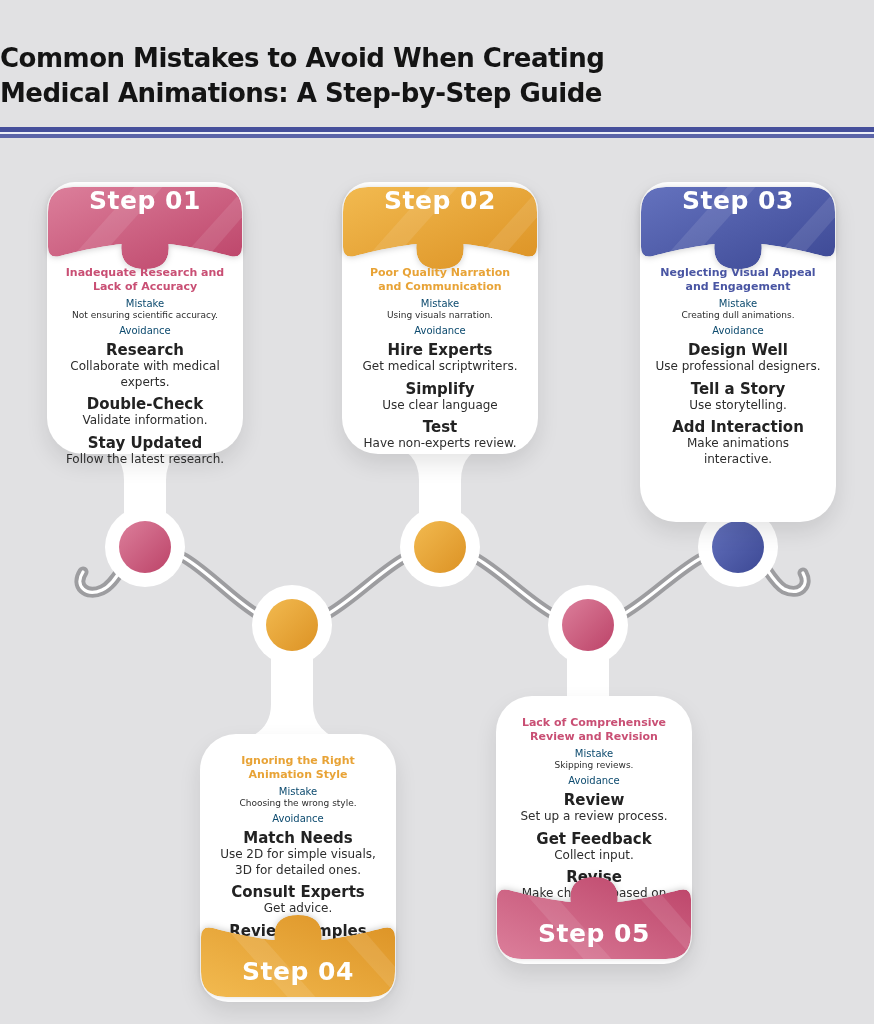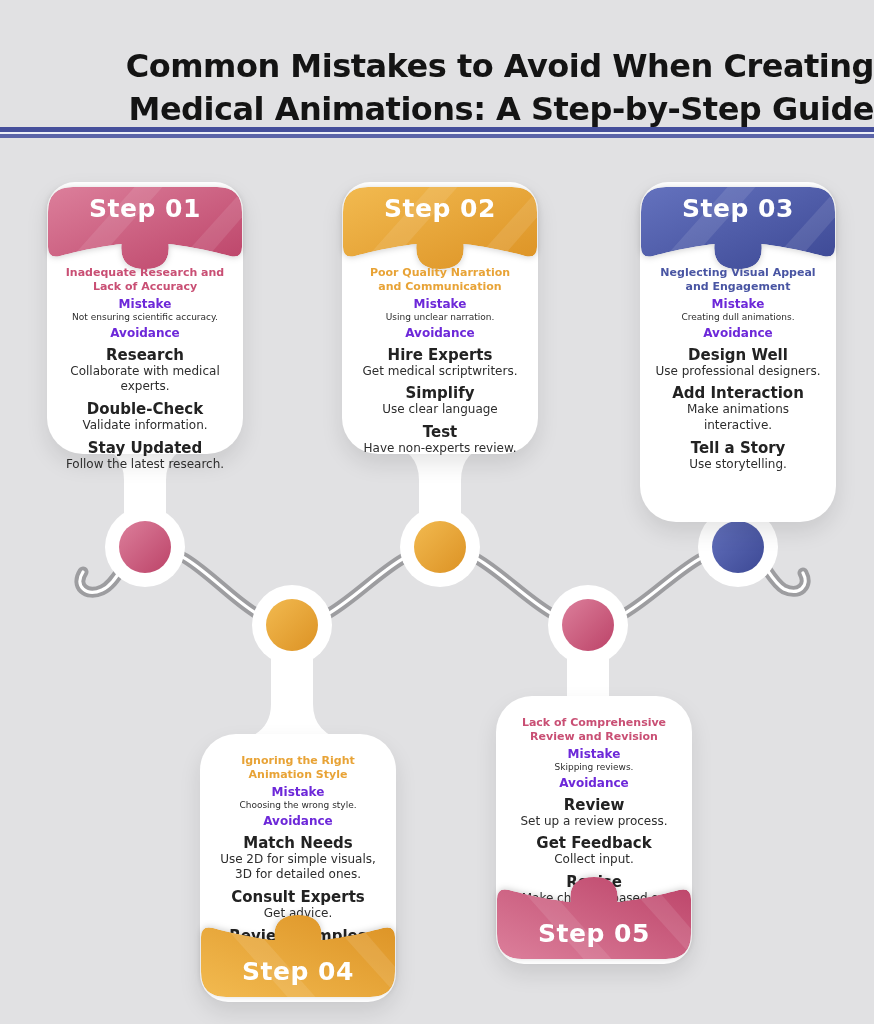--- a/index.html
+++ b/index.html
@@ -1,22 +1,22 @@
 <!DOCTYPE html>
 <html style="--background: #e1e1e3; --pink-light: #dc7f9b; --pink-dark: #bc4368; --pink-text: #c94f74; --orange-light: #f2ba50; --orange-dark: #dc9224; --orange-text: #e8a336; --blue-light: #6472be; --blue-dark: #3c4894; --blue-text: #4955a3; --wave: #9d9da0; --body-text: #2d2d2d; --step-text: #ffffff; --divider-top: #454f9b; --divider-gap: #eceef7; --divider-bottom: #5b64a8;"><head>
 <meta charset="utf-8">
 <style>
   html,body{margin:0;padding:0;}
   body{font-family:"DejaVu Sans","Liberation Sans",sans-serif;background:#bdbdbf;}
   .canvas{position:relative;width:874px;height:1024px;margin:0 auto;overflow:hidden;
           background:var(--background,#e1e1e3);}
 
   
-  .page-title{position:absolute;top:24px;left:0;width:100%;text-align:right;
-              font-size:32px;font-weight:700;color:#141414;line-height:1.33;letter-spacing:-0.5px;}
+  .page-title{position:absolute;top:24px;left:0;width:100%;text-align:left;
+              font-size:26px;font-weight:700;color:#141414;line-height:1.33;letter-spacing:-0.5px;}
   .page-title span{display:block;}
   .divider{position:absolute;top:127px;left:0;width:100%;}
   .divider .d1{height:5px;background:var(--divider-top,#454f9b);}
   .divider .d2{height:2px;background:var(--divider-gap,#eceef7);}
   .divider .d3{height:4px;background:var(--divider-bottom,#5b64a8);}
 
   
   .timeline{position:absolute;left:0;top:0;width:874px;height:1024px;z-index:1;pointer-events:none;}
   .wave-under{fill:none;stroke:var(--wave,#9d9da0);stroke-width:11;stroke-linecap:round;}
   .wave-over{fill:none;stroke:#ffffff;stroke-width:3.2;stroke-linecap:round;}
@@ -33,33 +33,33 @@
   .c4{left:194px;top:734px;height:268px;}
   .c5{left:490px;top:696px;height:268px;}
 
   .hdr{position:absolute;left:0;width:196px;height:92px;}
   .card.top .hdr{top:0;}
   .card.bottom .hdr{bottom:0;}
   .hdr-svg{display:block;width:196px;height:92px;filter:drop-shadow(0 1px 3px rgba(0,0,0,0.18));}
   .card.bottom .hdr-svg{transform:scaleY(-1);}
   .hdr-label{position:absolute;left:0;width:100%;text-align:center;color:#ffffff;
              font-size:25px;font-weight:700;letter-spacing:0.5px;}
-  .card.top .hdr-label{top:12px;}
+  .card.top .hdr-label{top:4px;}
   .card.bottom .hdr-label{bottom:16px;}
 
   .body{position:relative;color:var(--body-text,#2d2d2d);}
   .card.top .body{padding:84px 13px 0;}
   .card.bottom .body{padding:20px 13px 0;}
 
   .card-title{font-size:11px;font-weight:700;line-height:1.25;margin:0 4px 4px;}
   .theme-pink  .card-title{color:var(--pink-text,#c94f74);}
   .theme-orange.card .card-title, .theme-orange .card-title{color:var(--orange-text,#e8a336);}
   .theme-blue  .card-title{color:var(--blue-text,#4955a3);}
 
-  .sec-h{font-size:12px;font-weight:700;line-height:1.15;margin:3px 0 1px;color:#6d28d9;}
+  .sec-h{font-size:10px;font-weight:400;line-height:1.15;margin:3px 0 1px;color:#0c4a6e;}
   .sec-p{font-size:9px;line-height:1.3;margin:0;}
   .av-name{font-size:15px;font-weight:700;line-height:1.2;margin:5px 0 0;color:#222;}
   .av-desc{font-size:12px;line-height:1.3;margin:0;}
 
   .defs-holder{position:absolute;width:0;height:0;overflow:hidden;}
 </style>
 </head>
 <body>
 
 <svg class="defs-holder" aria-hidden="true">
@@ -165,21 +165,21 @@
           <use href="#hdr-shape" fill="url(#g-orange)"></use>
           <path d="M 10 92 L 92 0 L 120 0 L 38 92 Z" fill="rgba(255,255,255,0.10)"></path>
           <path d="M 120 92 L 196 8 L 196 34 L 146 92 Z" fill="rgba(255,255,255,0.10)"></path>
         </g>
       </svg>
       <div class="hdr-label">Step 02</div>
     </div>
     <div class="body">
       <h2 class="card-title">Poor Quality Narration and Communication</h2>
       <h3 class="sec-h">Mistake</h3>
-      <p class="sec-p">Using unclear narration.</p>
+      <p class="sec-p">Using visuals narration.</p>
       <h3 class="sec-h">Avoidance</h3>
       <div>
         <h4 class="av-name">Hire Experts</h4>
         <p class="av-desc">Get medical scriptwriters.</p>
       </div>
       <div>
         <h4 class="av-name">Simplify</h4>
         <p class="av-desc">Use clear language</p>
       </div>
       <div>
@@ -203,27 +203,27 @@
     <div class="body">
       <h2 class="card-title">Neglecting Visual Appeal and Engagement</h2>
       <h3 class="sec-h">Mistake</h3>
       <p class="sec-p">Creating dull animations.</p>
       <h3 class="sec-h">Avoidance</h3>
       <div>
         <h4 class="av-name">Design Well</h4>
         <p class="av-desc">Use professional designers.</p>
       </div>
       <div>
+        <h4 class="av-name">Tell a Story</h4>
+        <p class="av-desc">Use storytelling.</p>
+      </div>
+      <div>
         <h4 class="av-name">Add Interaction</h4>
         <p class="av-desc">Make animations interactive.</p>
       </div>
-      <div>
-        <h4 class="av-name">Tell a Story</h4>
-        <p class="av-desc">Use storytelling.</p>
-      </div>
     </div>
   </section>
 
   <section class="card bottom c4 theme-orange">
     <div class="body">
       <h2 class="card-title">Ignoring the Right Animation Style</h2>
       <h3 class="sec-h">Mistake</h3>
       <p class="sec-p">Choosing the wrong style.</p>
       <h3 class="sec-h">Avoidance</h3>
       <div>

